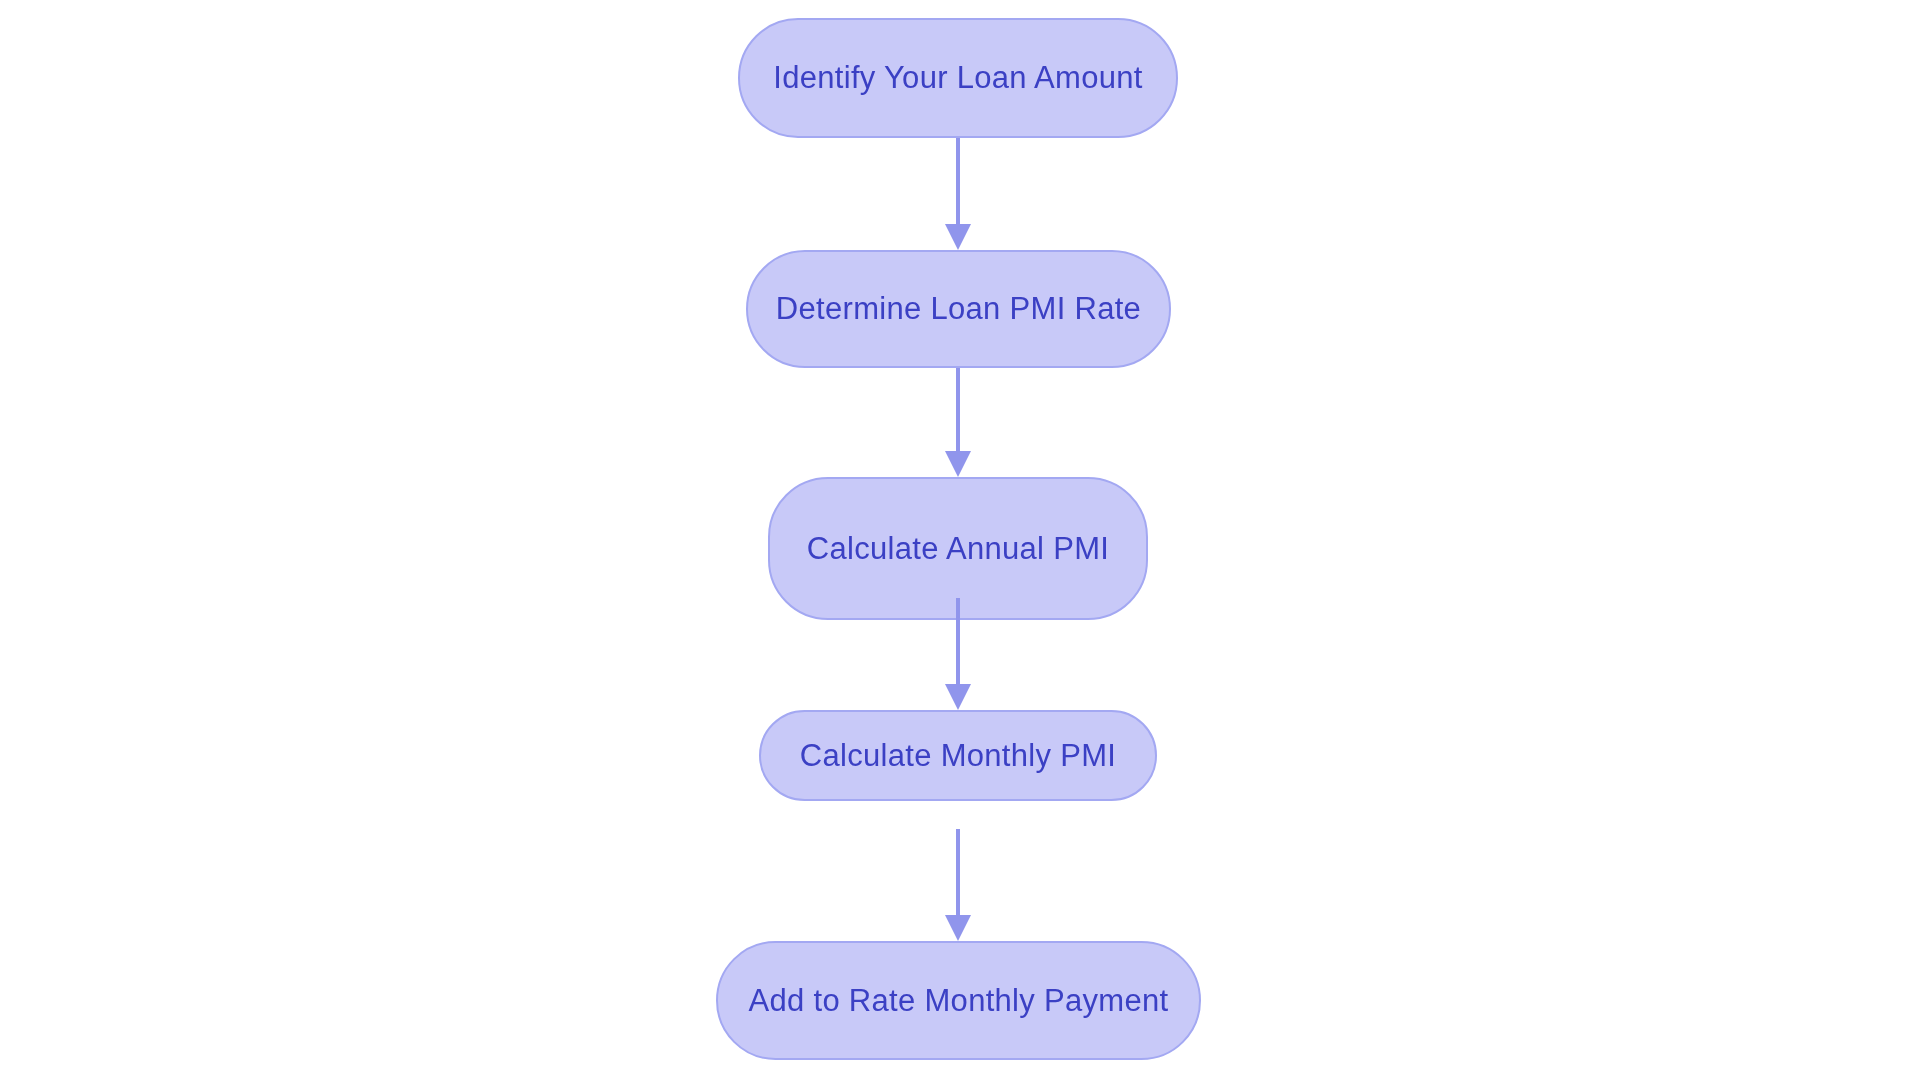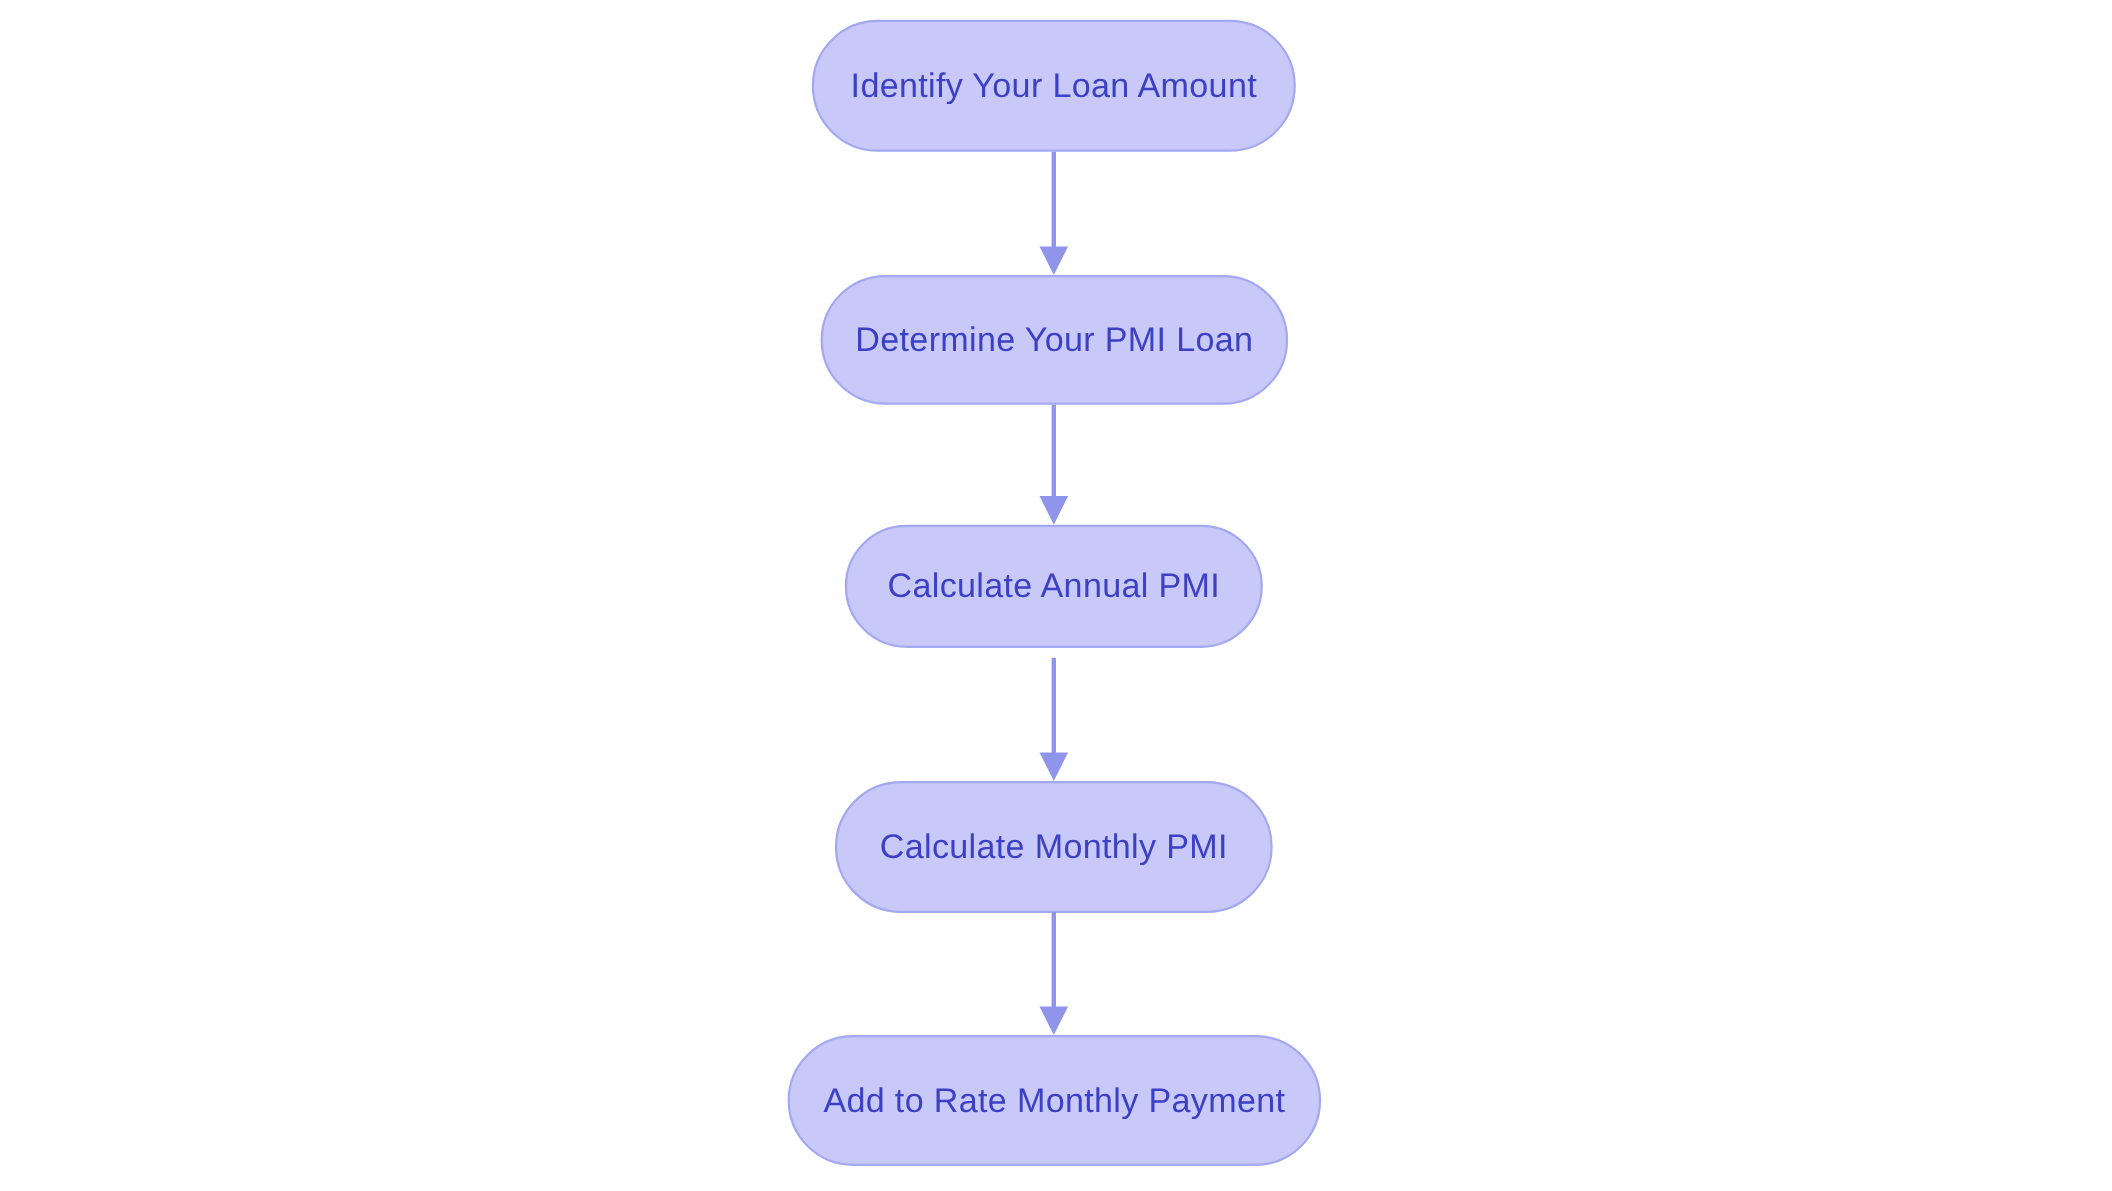--- a/index.html
+++ b/index.html
@@ -31,22 +31,22 @@
     border-radius: 60px;
     color: var(--node-text);
     font-size: 31px;
     font-weight: 400;
     letter-spacing: 0.3px;
     text-align: center;
     white-space: nowrap;
   }
   .n1 { left: 738px; top:  18px; width: 440px; height: 120px; }
   .n2 { left: 746px; top: 250px; width: 425px; height: 118px; }
-  .n3 { left: 768px; top: 477px; width: 380px; height: 112px; }
-  .n4 { left: 759px; top: 710px; width: 398px; height: 120px; }
+  .n3 { left: 768px; top: 477px; width: 380px; height: 143px; }
+  .n4 { left: 759px; top: 710px; width: 398px; height: 91px; }
   .n5 { left: 716px; top: 941px; width: 485px; height: 119px; }
 
   .flow-arrow { position: absolute; width: 30px; }
   .a1 { left: 943px; top: 138px; height: 112px; }
   .a2 { left: 943px; top: 368px; height: 109px; }
   .a3 { left: 943px; top: 598px; height: 112px; }
   .a4 { left: 943px; top: 829px; height: 112px; }
   .flow-arrow .shaft {
     position: absolute;
     left: 50%;
@@ -76,21 +76,21 @@
   <div class="flow-node n1">
     <span>Identify Your Loan Amount</span>
   </div>
 
   <div class="flow-arrow a1">
     <div class="shaft"></div>
     <div class="head"></div>
   </div>
 
   <div class="flow-node n2">
-    <span>Determine Your PMI Loan</span>
+    <span>Determine Loan PMI Rate</span>
   </div>
 
   <div class="flow-arrow a2">
     <div class="shaft"></div>
     <div class="head"></div>
   </div>
 
   <div class="flow-node n3">
     <span>Calculate Annual PMI</span>
   </div>

